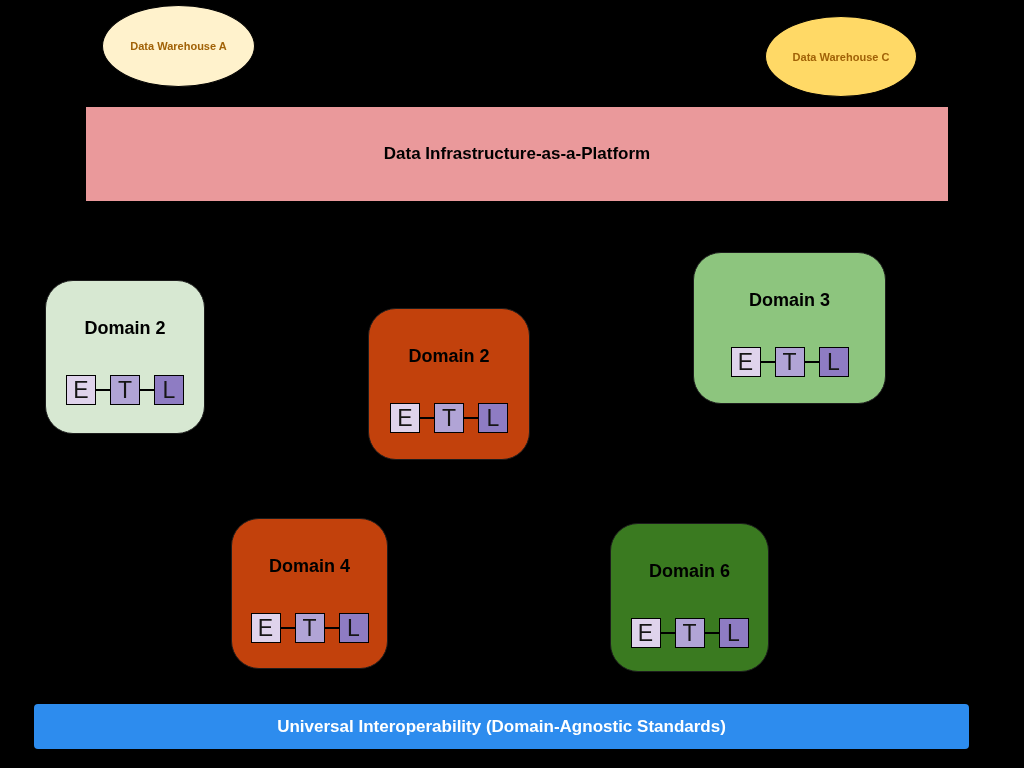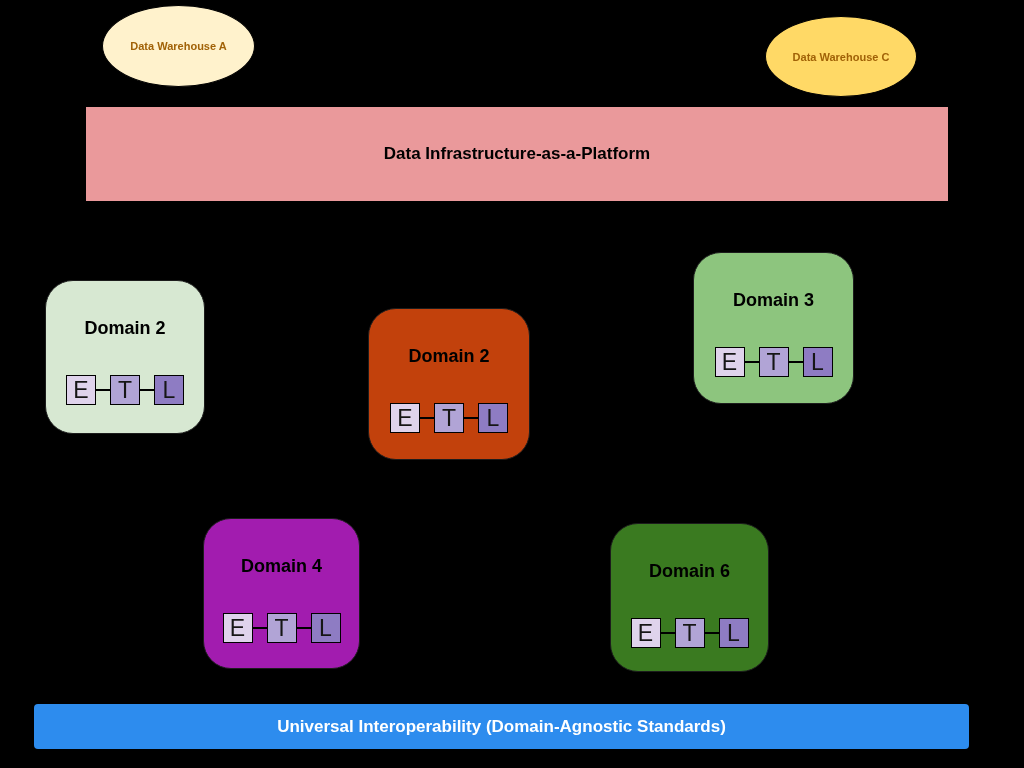--- a/index.html
+++ b/index.html
@@ -110,32 +110,32 @@
     <div class="domain-label">Domain 2</div>
     <div class="etl">
       <div class="etl-box" style="background: rgb(223, 211, 236);">E</div>
       <div class="conn"></div>
       <div class="etl-box" style="background: rgb(177, 164, 214);">T</div>
       <div class="conn"></div>
       <div class="etl-box" style="background: rgb(142, 124, 195);">L</div>
     </div>
   </div>
 
-  <div class="domain d3" style="background: rgb(141, 197, 126);">
+  <div class="domain d3" style="background: rgb(141, 197, 126); padding-left: 32px;">
     <div class="domain-label">Domain 3</div>
     <div class="etl">
       <div class="etl-box" style="background: rgb(223, 211, 236);">E</div>
       <div class="conn"></div>
       <div class="etl-box" style="background: rgb(177, 164, 214);">T</div>
       <div class="conn"></div>
       <div class="etl-box" style="background: rgb(142, 124, 195);">L</div>
     </div>
   </div>
 
-  <div class="domain d4" style="background: #a21caf;">
+  <div class="domain d4" style="background: #c2410c; margin-left: 28px;">
     <div class="domain-label">Domain 4</div>
     <div class="etl">
       <div class="etl-box" style="background: rgb(223, 211, 236);">E</div>
       <div class="conn"></div>
       <div class="etl-box" style="background: rgb(177, 164, 214);">T</div>
       <div class="conn"></div>
       <div class="etl-box" style="background: rgb(142, 124, 195);">L</div>
     </div>
   </div>
 

